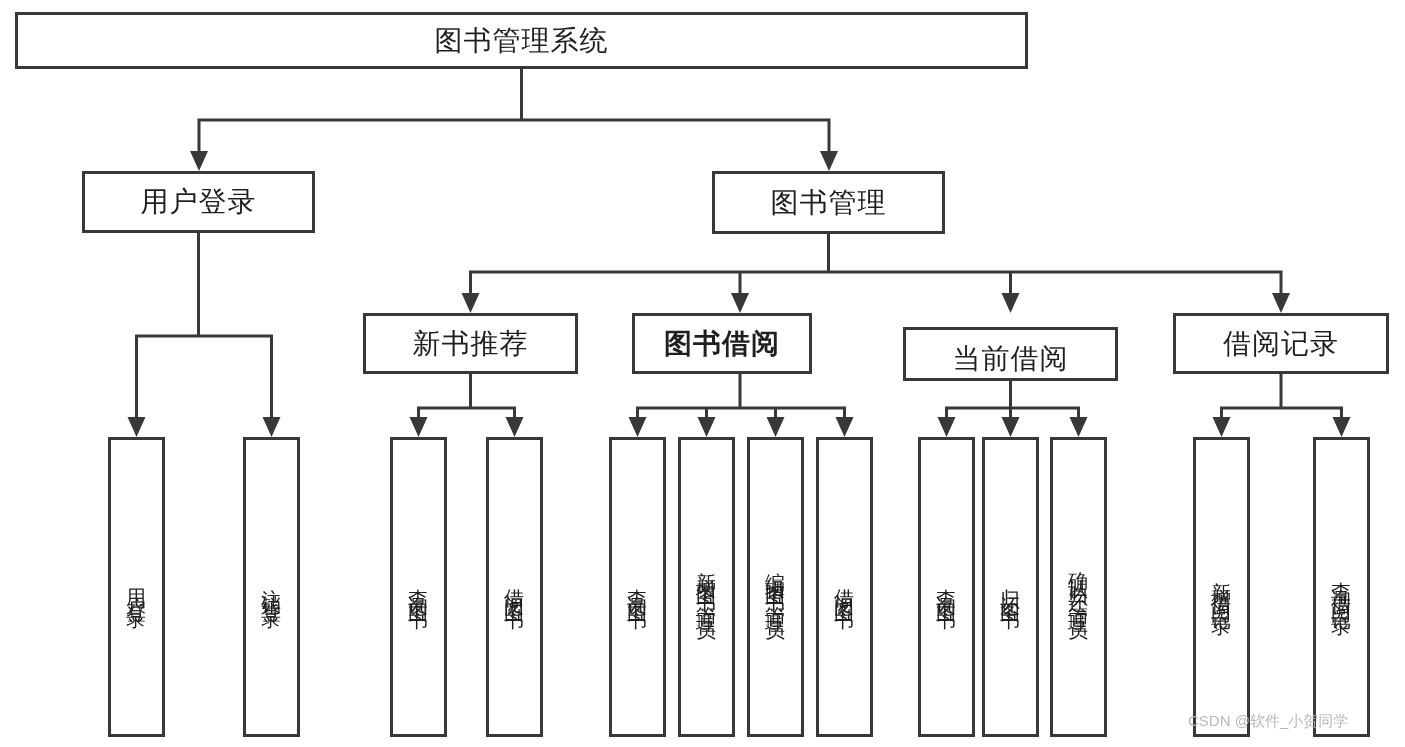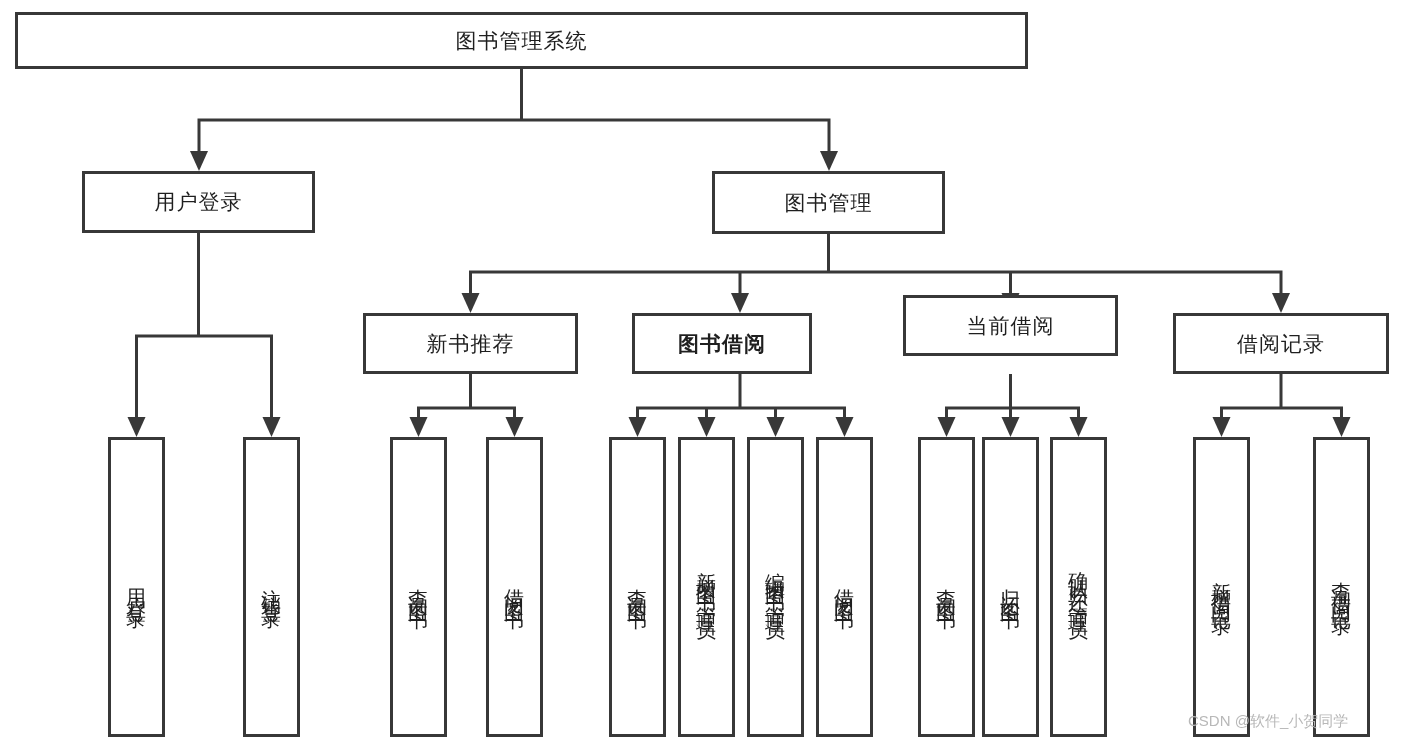--- a/index.html
+++ b/index.html
@@ -20,37 +20,37 @@
   .node {
     position: absolute;
     box-sizing: border-box;
     border: 3px solid #383838;
     background: #ffffff;
     display: flex;
     align-items: center;
     justify-content: center;
     color: #1f1f1f;
   }
-  .node.h { font-size: 21px; letter-spacing: 1px; }
+  .node.h { font-size: 28px; letter-spacing: 1px; }
   .node.v span {
     writing-mode: vertical-rl;
     text-orientation: mixed;
     font-size: 20px;
     letter-spacing: 7px;
     line-height: 1;
     white-space: nowrap;
     color: #1f1f1f;
   }
   
   .root  { left: 15px;   top: 12px;  width: 1013px; height: 57px; }
   .lv2-a { left: 82px;   top: 171px; width: 233px;  height: 62px; }
   .lv2-b { left: 712px;  top: 171px; width: 233px;  height: 63px; }
   .lv3-a { left: 363px;  top: 313px; width: 215px;  height: 61px; }
   .lv3-b { left: 632px;  top: 313px; width: 180px;  height: 61px; font-weight: bold; }
-  .lv3-c { left: 903px;  top: 295px; width: 215px;  height: 61px; }
+  .lv3-c { left: 903px;  top: 327px; width: 215px;  height: 54px; align-items: flex-end; }
   .lv3-d { left: 1173px; top: 313px; width: 216px;  height: 61px; }
   
   .leaf { top: 437px; width: 57px; height: 300px; }
   .x1  { left: 108px; }
   .x2  { left: 243px; }
   .x3  { left: 390px; }
   .x4  { left: 486px; }
   .x5  { left: 609px; }
   .x6  { left: 678px; }
   .x7  { left: 747px; }

